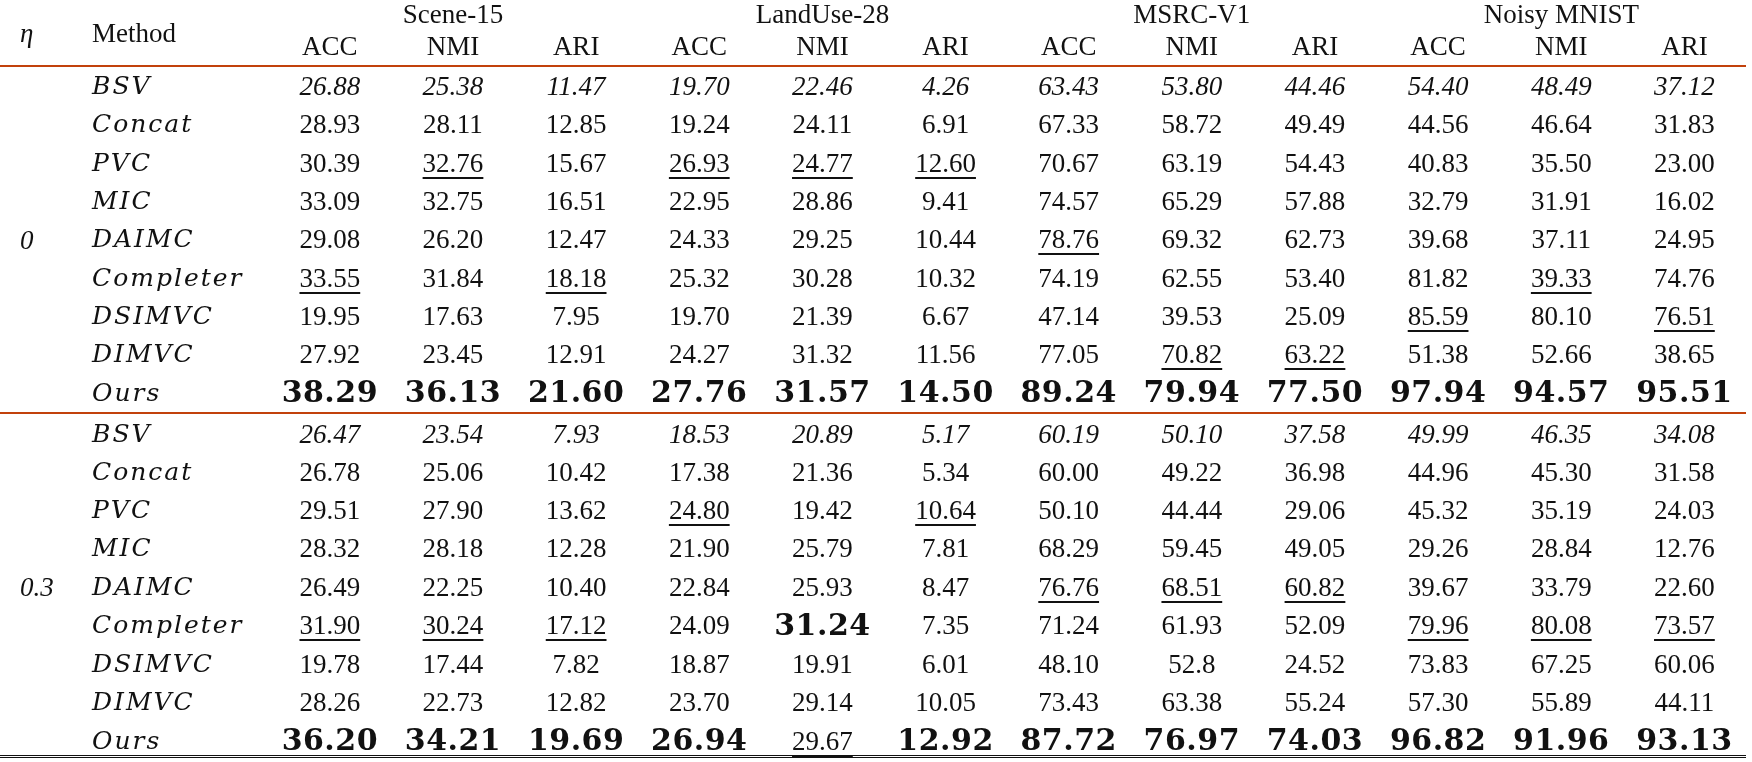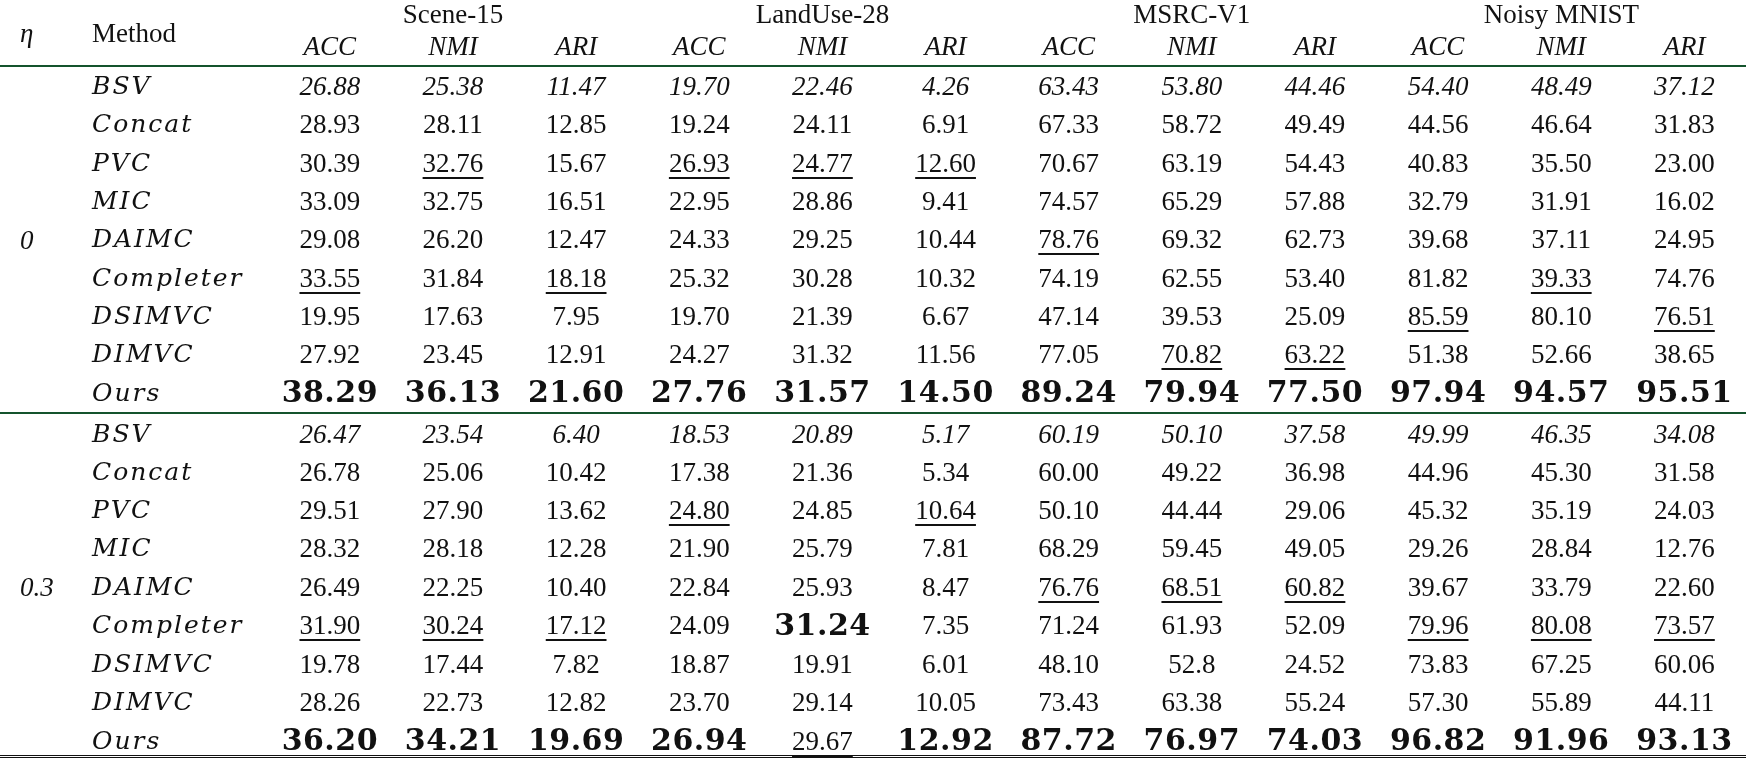--- a/index.html
+++ b/index.html
@@ -14,24 +14,24 @@
     position: absolute; left: 0; top: 0;
     width: 1746px;
     font-size: 27px;
     line-height: 38px;
   }
   th, td { padding: 0; text-align: center; white-space: nowrap; font-weight: normal; }
   .eta-col { width: 64px; text-align: left; padding-left: 20px; }
   .method-col { width: 178px; text-align: left; padding-left: 10px; }
   .num { width: 125px; }
   thead tr.group-row th { height: 28px; line-height: 28px; vertical-align: top; padding-top: 0px; }
-  thead tr.metric-row th { height: 37px; line-height: 36px; vertical-align: top; font-style: italic; }
+  thead tr.metric-row th { height: 37px; line-height: 36px; vertical-align: top; }
   .eta-head { font-style: italic; vertical-align: middle !important; font-size: 27px; }
   .method-head { vertical-align: middle !important; }
-  tr.rule-top td { border-top: 2px solid #14532d; font-style: italic; }
+  tr.rule-top td { border-top: 2px solid #c2410c; font-style: italic; }
   tbody tr td { height: 38.3px; }
   .method-name { font-style: italic; letter-spacing: 2px; font-family: "DejaVu Serif", serif; font-size: 25px; }
   .bold { font-weight: bold; font-family: "DejaVu Serif", serif; font-size: 30px; letter-spacing: 0.5px; }
   .ul { text-decoration: underline; text-underline-offset: 5px; text-decoration-thickness: 1.5px; }
   .table-bottom { position: absolute; left: 0; top: 755px; width: 1746px; height: 0; border-top: 3px double #111; }
   .eta-cell { vertical-align: middle; }
 </style>
 </head>
 <body>
 
@@ -196,21 +196,21 @@
           <td class="num"><span class="bold">77.50</span></td>
           <td class="num"><span class="bold">97.94</span></td>
           <td class="num"><span class="bold">94.57</span></td>
           <td class="num"><span class="bold">95.51</span></td>
         </tr>
         <tr class="rule-top">
           <td class="eta-col eta-cell" rowspan="9">0.3</td>
           <td class="method-col method-name">BSV</td>
           <td class="num"><span class="">26.47</span></td>
           <td class="num"><span class="">23.54</span></td>
-          <td class="num"><span class="">6.40</span></td>
+          <td class="num"><span class="">7.93</span></td>
           <td class="num"><span class="">18.53</span></td>
           <td class="num"><span class="">20.89</span></td>
           <td class="num"><span class="">5.17</span></td>
           <td class="num"><span class="">60.19</span></td>
           <td class="num"><span class="">50.10</span></td>
           <td class="num"><span class="">37.58</span></td>
           <td class="num"><span class="">49.99</span></td>
           <td class="num"><span class="">46.35</span></td>
           <td class="num"><span class="">34.08</span></td>
         </tr>
@@ -228,21 +228,21 @@
           <td class="num"><span class="">44.96</span></td>
           <td class="num"><span class="">45.30</span></td>
           <td class="num"><span class="">31.58</span></td>
         </tr>
         <tr>
           <td class="method-col method-name">PVC</td>
           <td class="num"><span class="">29.51</span></td>
           <td class="num"><span class="">27.90</span></td>
           <td class="num"><span class="">13.62</span></td>
           <td class="num"><span class="ul">24.80</span></td>
-          <td class="num"><span class="">24.85</span></td>
+          <td class="num"><span class="">19.42</span></td>
           <td class="num"><span class="ul">10.64</span></td>
           <td class="num"><span class="">50.10</span></td>
           <td class="num"><span class="">44.44</span></td>
           <td class="num"><span class="">29.06</span></td>
           <td class="num"><span class="">45.32</span></td>
           <td class="num"><span class="">35.19</span></td>
           <td class="num"><span class="">24.03</span></td>
         </tr>
         <tr>
           <td class="method-col method-name">MIC</td>

